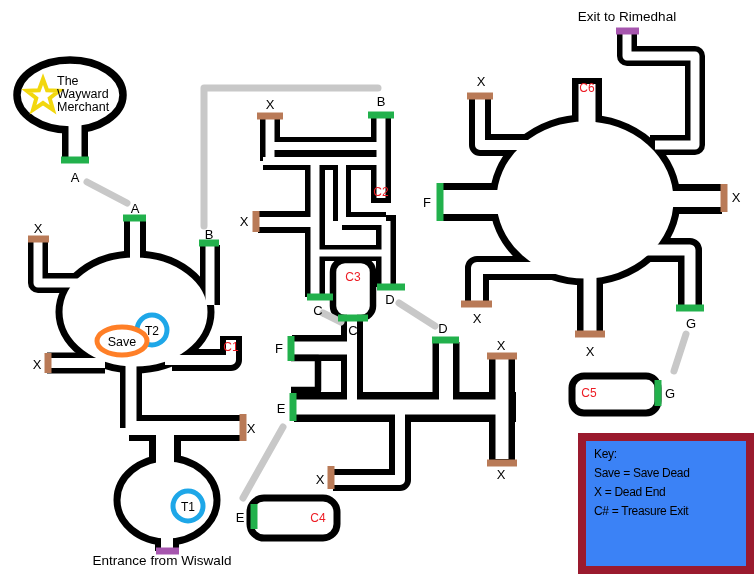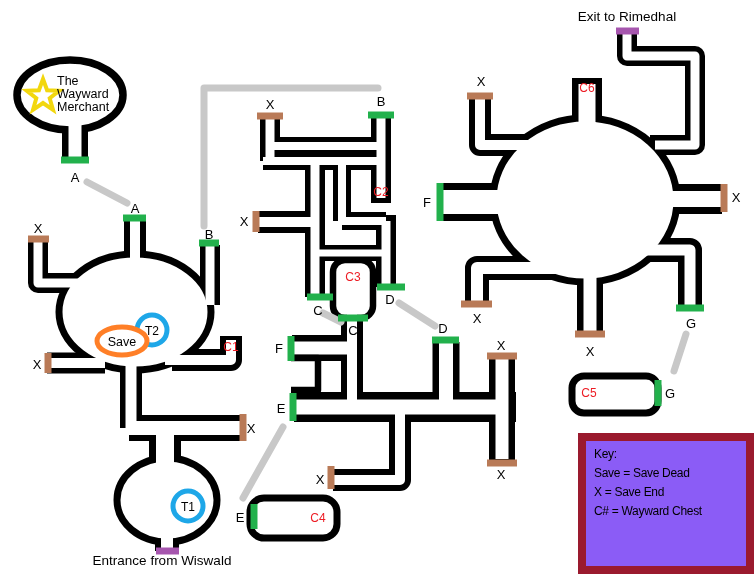--- a/index.html
+++ b/index.html
@@ -1,20 +1,20 @@
 <!DOCTYPE html>
 <html><head>
 <meta charset="utf-8">
 <style>
   html,body{margin:0;padding:0;background:#fff;width:754px;height:574px;overflow:hidden;
     font-family:"Liberation Sans",sans-serif;}
   #stage{position:relative;width:754px;height:574px;background:#fff;}
   svg{position:absolute;left:0;top:0;}
   .key-box{position:absolute;left:578px;top:433px;width:176px;height:141px;box-sizing:border-box;
-    border:8px solid #9A1A2E;background:#8b5cf6;padding:4px 0 0 8px;color:#000;
+    border:8px solid #9A1A2E;background:#3b82f6;padding:4px 0 0 8px;color:#000;
     font-size:12px;line-height:19px;letter-spacing:-0.3px;white-space:nowrap;overflow:hidden;}
   .key-line{display:block;}
 </style>
 </head>
 <body>
 
 <div id="stage">
   <svg id="map" width="754" height="574" viewBox="0 0 754 574">
 
     <g id="g-black" stroke="#000" fill="none" stroke-linejoin="round" stroke-linecap="butt">
@@ -185,16 +185,16 @@
         <text font-family="&quot;Liberation Sans&quot;,sans-serif" text-anchor="middle" dominant-baseline="central" x="162" y="560" font-size="13.5" fill="#000">Entrance from Wiswald</text>
         <text font-family="&quot;Liberation Sans&quot;,sans-serif" text-anchor="start" dominant-baseline="central" x="57" y="81" font-size="12.5" fill="#000">The</text>
         <text font-family="&quot;Liberation Sans&quot;,sans-serif" text-anchor="start" dominant-baseline="central" x="57" y="94" font-size="12.5" fill="#000">Wayward</text>
         <text font-family="&quot;Liberation Sans&quot;,sans-serif" text-anchor="start" dominant-baseline="central" x="57" y="107" font-size="12.5" fill="#000">Merchant</text>
       </g>
   </svg>
 
   <div class="key-box">
     <span class="key-line">Key:</span>
     <span class="key-line">Save = Save Dead</span>
-    <span class="key-line">X = Save End</span>
-    <span class="key-line">C# = Wayward Chest</span>
+    <span class="key-line">X = Dead End</span>
+    <span class="key-line">C# = Treasure Exit</span>
   </div>
 </div>
 
 </body></html>

